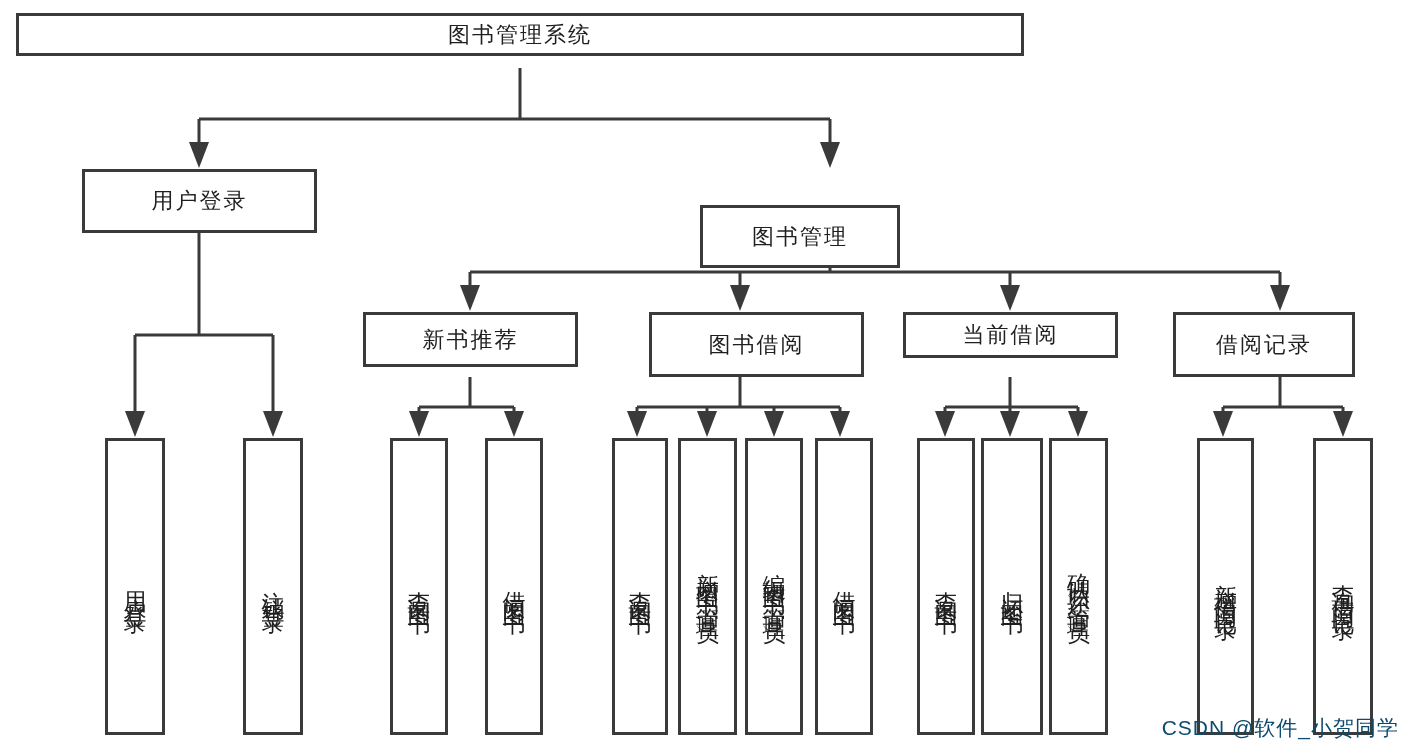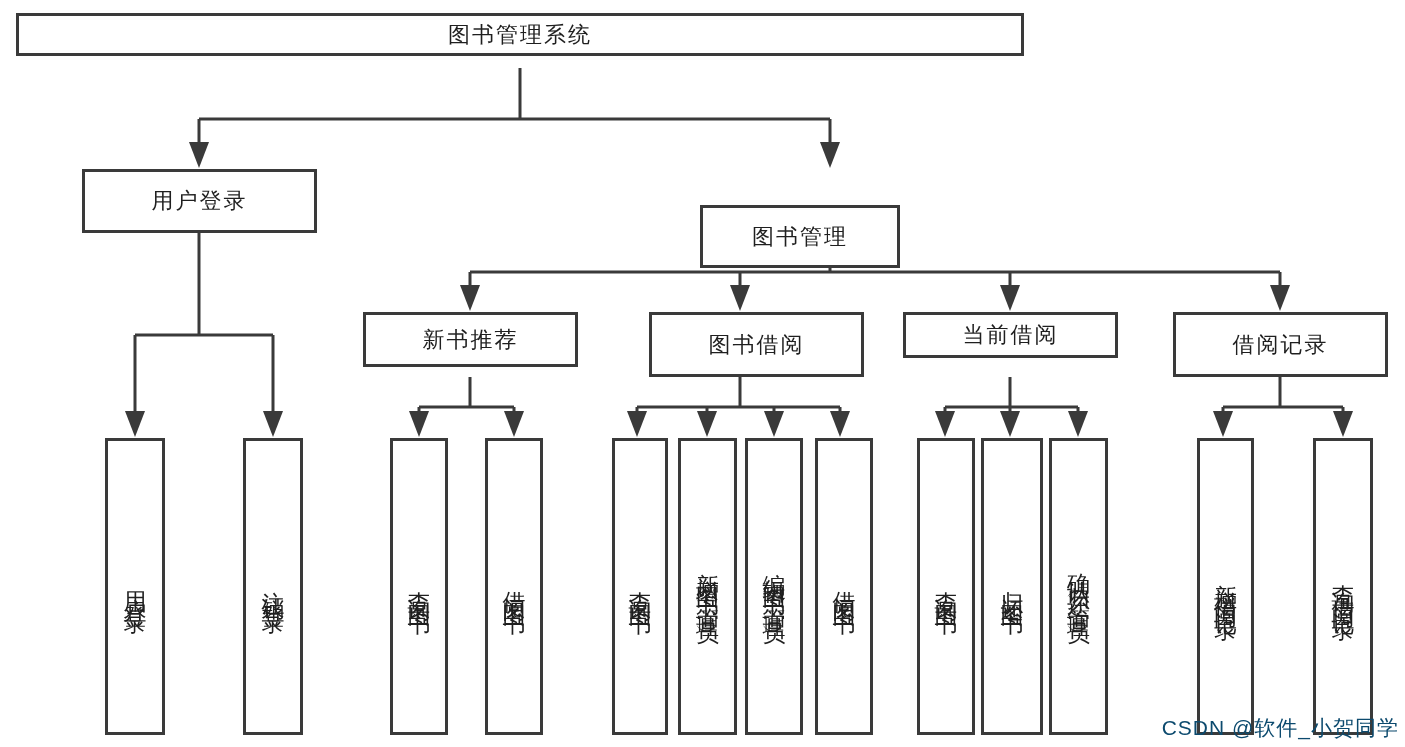--- a/index.html
+++ b/index.html
@@ -83,21 +83,21 @@
 
   <div class="node" style="left:363px; top:312px; width:215px; height:55px;">
     <span class="h-label">新书推荐</span>
   </div>
   <div class="node" style="left:633px; top:312px; width:215px; height:65px;margin-left:16px;">
     <span class="h-label">图书借阅</span>
   </div>
   <div class="node" style="left:903px; top:312px; width:215px; height:46px;">
     <span class="h-label">当前借阅</span>
   </div>
-  <div class="node" style="left:1173px; top:312px; width:215px; height:65px;">
+  <div class="node" style="left:1173px; top:312px; width:182px; height:65px;">
     <span class="h-label">借阅记录</span>
   </div>
 
   <div class="node leaf" style="left:105px; top:438px; width:60px; height:297px;">
     <span class="v-label">用户登录</span>
   </div>
   <div class="node leaf" style="left:243px; top:438px; width:60px; height:297px;">
     <span class="v-label">注销登录</span>
   </div>
 

